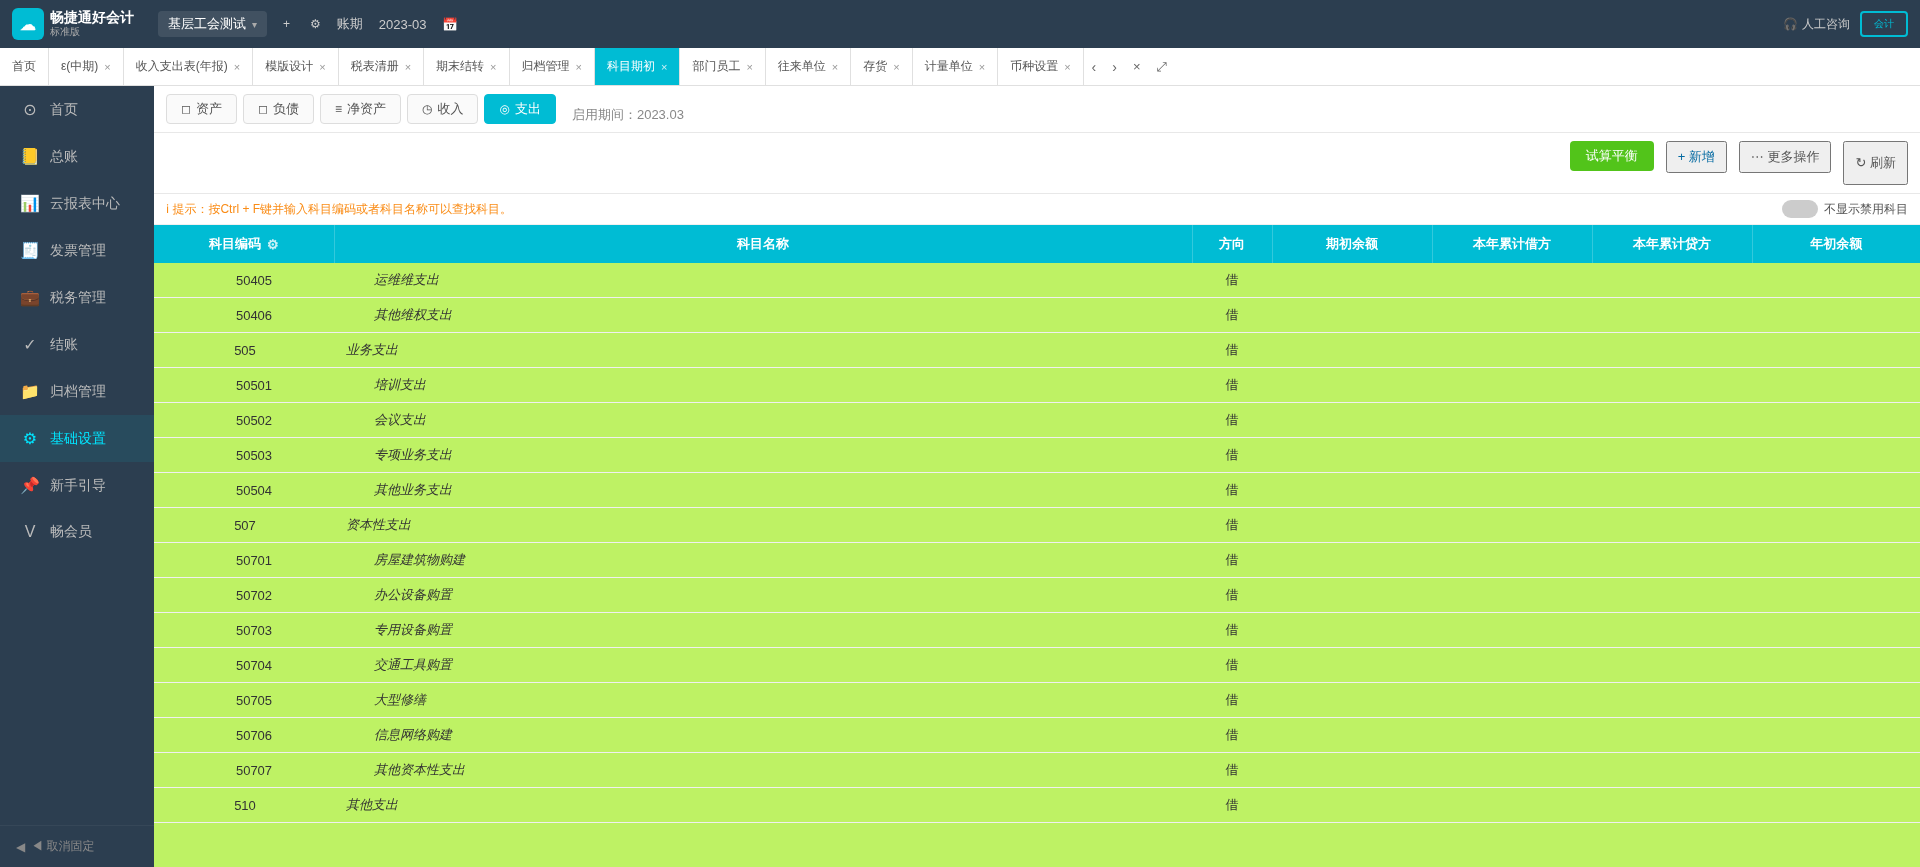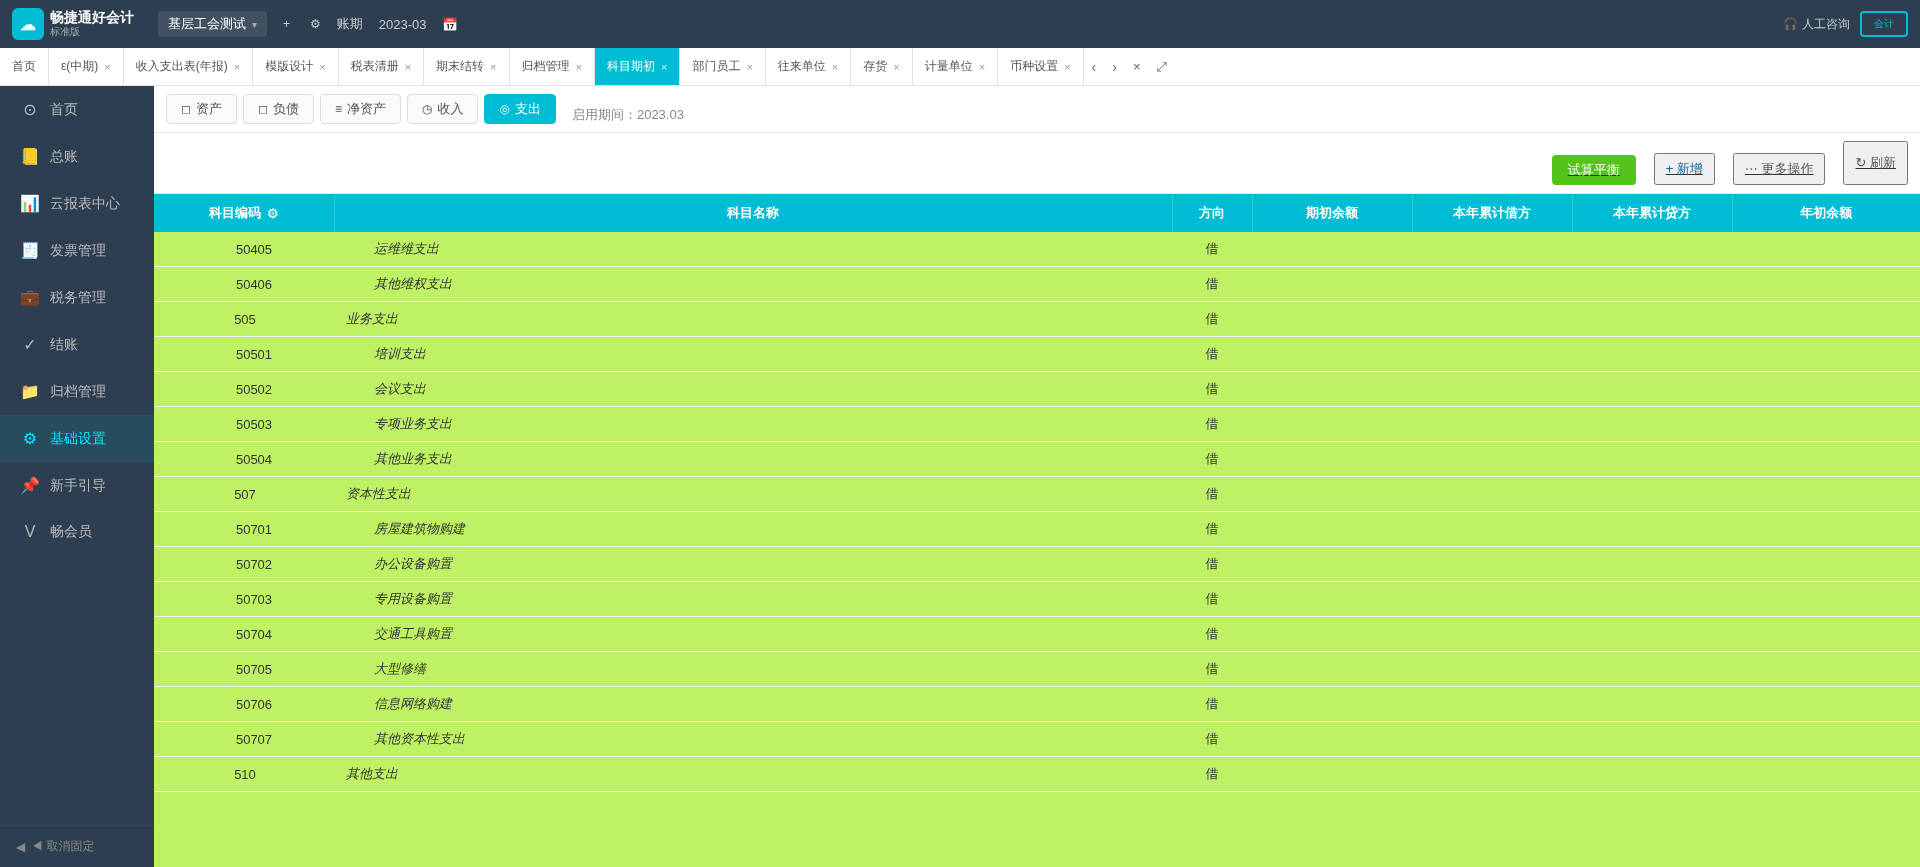--- a/index.html
+++ b/index.html
@@ -122,21 +122,21 @@
     .sub-tab.active { background: #00bcd4; color: white; border-color: #00bcd4; }
     .sub-tab-icon { font-size: 12px; }
     .period-label { margin-left: 10px; color: #888; font-size: 13px; margin-top: 12px; }
 
     
     .toolbar {
       background: #fff; padding: 8px 12px;
       display: flex; align-items: center; gap: 10px;
       border-bottom: 1px solid #e8e8e8;
     }
-    .toolbar-right { margin-left: auto; display: flex; align-items: flex-end; gap: 18px; text-decoration: underline; }
+    .toolbar-right { margin-left: auto; display: flex; align-items: flex-start; gap: 12px; }
     .btn-balance {
       background: #52c41a; color: white; border: none;
       padding: 6px 16px; border-radius: 4px; font-size: 13px; cursor: pointer;
     }
     .btn-add { color: #0369a1; font-size: 13px; cursor: pointer; display: flex; align-items: center; gap: 4px; padding: 5px 10px; }
     .btn-more { color: #555; font-size: 13px; cursor: pointer; display: flex; align-items: center; gap: 4px; padding: 5px 10px; }
     .btn-refresh { color: #555; font-size: 13px; cursor: pointer; display: flex; align-items: center; gap: 4px; padding: 11px 10px; }
 
     
     .hint-bar {
@@ -352,37 +352,47 @@
 
     <div class="toolbar">
       <div class="toolbar-right">
         <button class="btn-balance">试算平衡</button>
         <button class="btn-add">+ 新增</button>
         <button class="btn-more">⋯ 更多操作</button>
         <button class="btn-refresh">↻ 刷新</button>
       </div>
     </div>
 
+    <div class="hint-bar">
+      <div>
+        <span style="color:#fa8c16;">ℹ</span>
+        <span>提示：按Ctrl + F键并输入科目编码或者科目名称可以查找科目。</span>
+      </div>
+      <div class="hint-right">
+        <div class="toggle-switch off"></div>
+        <span>不显示禁用科目</span>
+      </div>
+    </div>
 
     <div class="table-container">
       <table>
         <thead>
           <tr>
             <th style="width:180px">
               <div class="th-code">
                 <span>科目编码</span>
                 <span class="gear-icon">⚙</span>
               </div>
             </th>
             <th>科目名称</th>
             <th style="width:80px">方向</th>
             <th style="width:160px">期初余额</th>
             <th style="width:160px">本年累计借方</th>
             <th style="width:160px">本年累计贷方</th>
-            <th style="width:188px">年初余额</th>
+            <th style="width:168px">年初余额</th>
           </tr>
         </thead>
         <tbody id="table-body">
         <tr class="row-child">
       <td style="padding-left:30px">50405</td>
       <td style="text-align:left;padding-left:40px">运维维支出</td>
       <td>借</td>
       <td></td>
       <td></td>
       <td></td>

